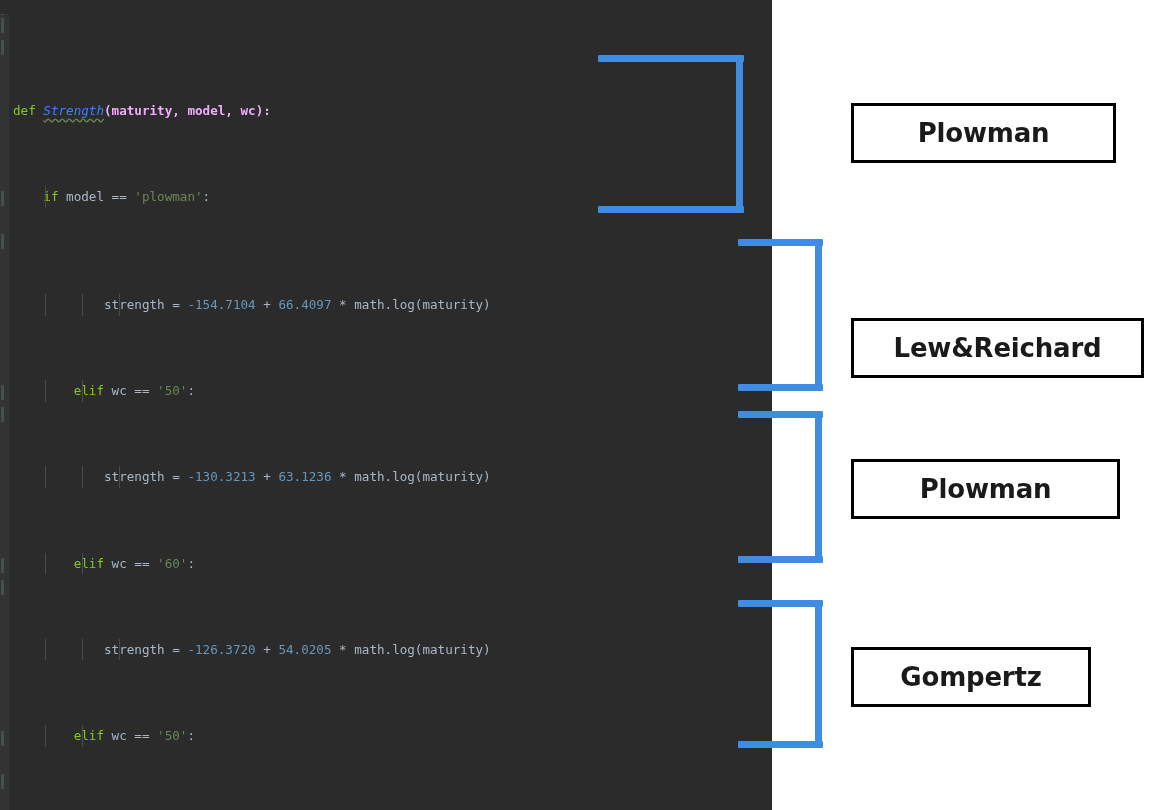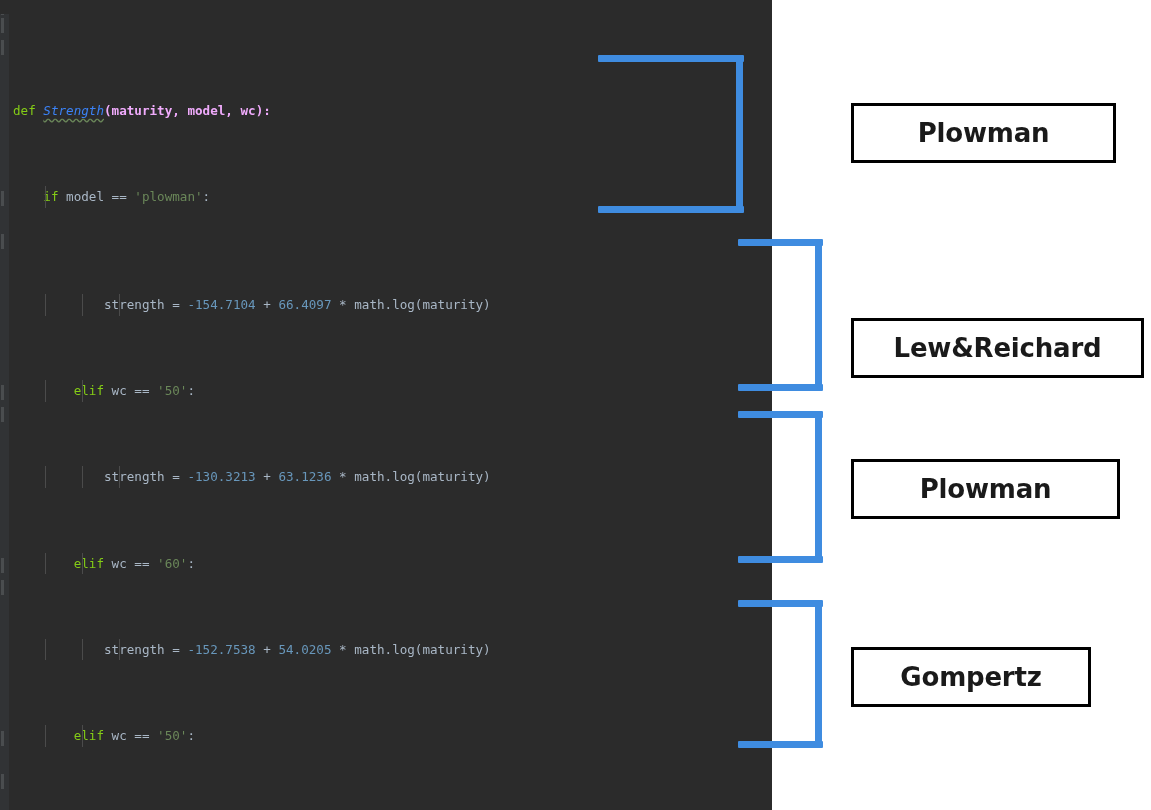--- a/index.html
+++ b/index.html
@@ -148,21 +148,21 @@
     
     
     <div class="ln"><span class="guide" style="left:36px"></span><span class="guide" style="left:73px"></span><span class="guide" style="left:110px"></span>            strength = <span class="num">-154.7104</span> + <span class="num">66.4097</span> * math.log(maturity)</div>
     
     <div class="ln"><span class="guide" style="left:36px"></span><span class="guide" style="left:73px"></span>        <span class="kw">elif</span> wc == <span class="str">'50'</span>:</div>
     
     <div class="ln"><span class="guide" style="left:36px"></span><span class="guide" style="left:73px"></span><span class="guide" style="left:110px"></span>            strength = <span class="num">-130.3213</span> + <span class="num">63.1236</span> * math.log(maturity)</div>
     
     <div class="ln"><span class="guide" style="left:36px"></span><span class="guide" style="left:73px"></span>        <span class="kw">elif</span> wc == <span class="str">'60'</span>:</div>
     
-    <div class="ln"><span class="guide" style="left:36px"></span><span class="guide" style="left:73px"></span><span class="guide" style="left:110px"></span>            strength = <span class="num">-152.7538</span> + <span class="num">54.0205</span> * math.log(maturity)</div>
+    <div class="ln"><span class="guide" style="left:36px"></span><span class="guide" style="left:73px"></span><span class="guide" style="left:110px"></span>            strength = <span class="num">-126.3720</span> + <span class="num">54.0205</span> * math.log(maturity)</div>
     
     <div class="ln"><span class="guide" style="left:36px"></span><span class="guide" style="left:73px"></span>        <span class="kw">elif</span> wc == <span class="str">'50'</span>:</div>
     
     
     
     
     
     
     
     

